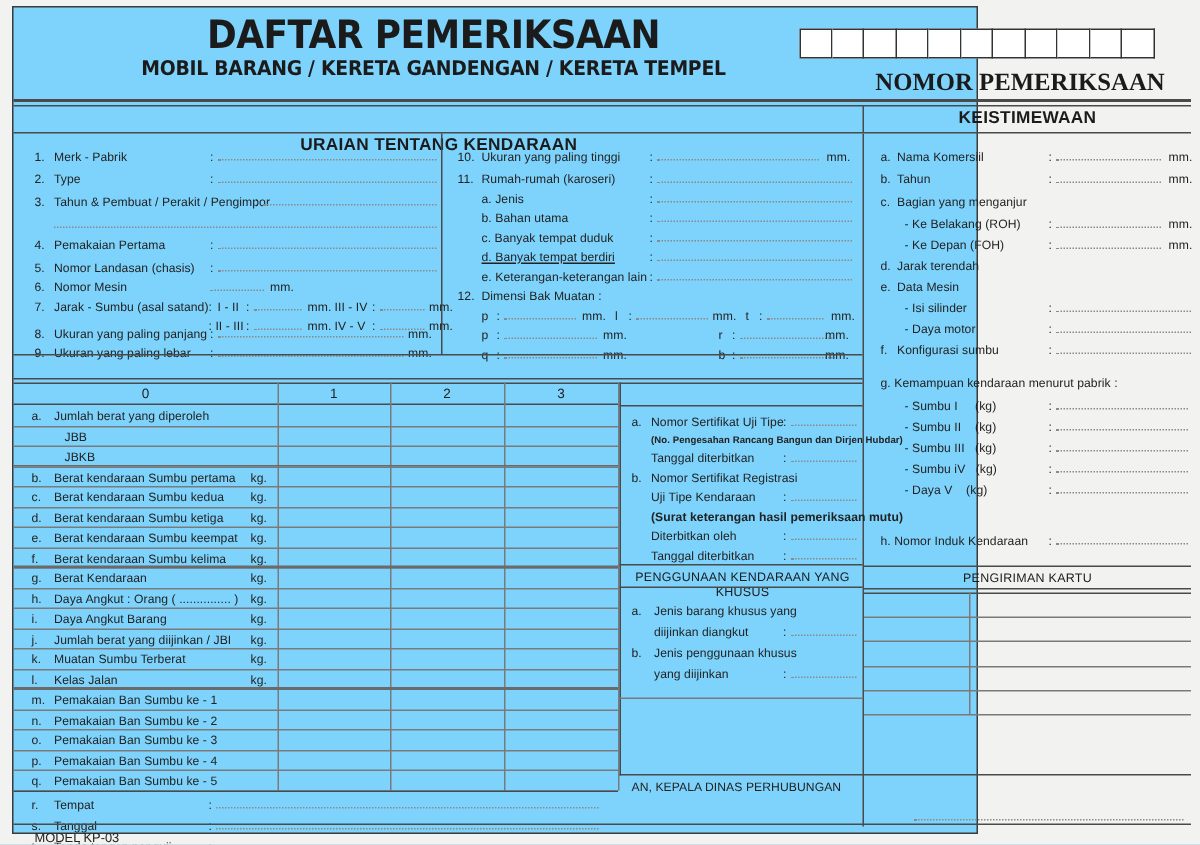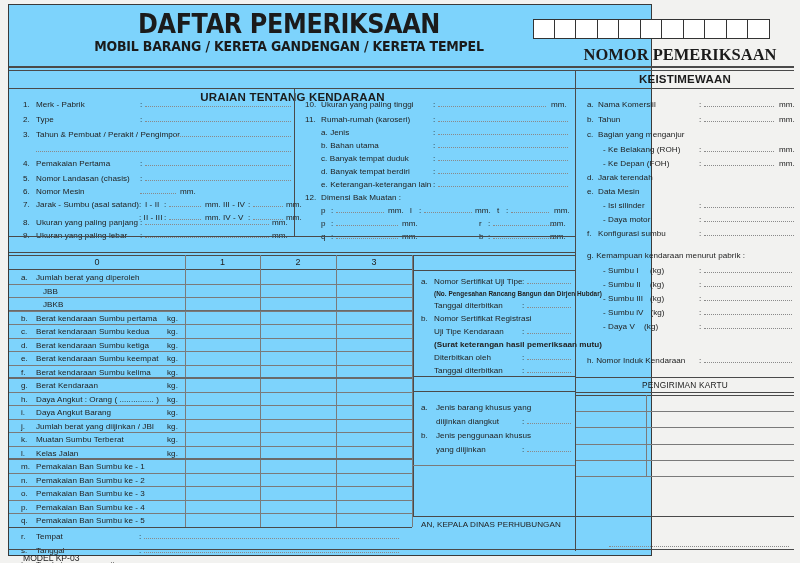--- a/index.html
+++ b/index.html
@@ -143,21 +143,21 @@
         <div class="dots" style="left:429px;top:116px;width:130px;"></div>
         <div class="f" style="left:312px;top:123px;">a. Jenis</div>
         <div class="f" style="left:424px;top:123px;">:</div>
         <div class="dots" style="left:429px;top:129px;width:130px;"></div>
         <div class="f" style="left:312px;top:136px;">b. Bahan utama</div>
         <div class="f" style="left:424px;top:136px;">:</div>
         <div class="dots" style="left:429px;top:142px;width:130px;"></div>
         <div class="f" style="left:312px;top:149px;">c. Banyak tempat duduk</div>
         <div class="f" style="left:424px;top:149px;">:</div>
         <div class="dots" style="left:429px;top:155px;width:130px;"></div>
-        <div class="f" style="left:312px;top:162px;">d. Banyak tempat berdiri</div>
+        <div class="f" style="left:312px;top:162px;text-decoration:underline;">d. Banyak tempat berdiri</div>
         <div class="f" style="left:424px;top:162px;">:</div>
         <div class="dots" style="left:429px;top:168px;width:130px;"></div>
         <div class="f" style="left:312px;top:175px;">e. Keterangan-keterangan lain</div>
         <div class="f" style="left:424px;top:175px;">:</div>
         <div class="dots" style="left:429px;top:181px;width:130px;"></div>
         <div class="f" style="left:296px;top:188px;">12.</div>
         <div class="f" style="left:312px;top:188px;">Dimensi Bak Muatan :</div>
         <div class="f" style="left:312px;top:201px;">p</div>
         <div class="f" style="left:322px;top:201px;">:</div>
         <div class="dots" style="left:327px;top:207px;width:48px;"></div>
@@ -419,20 +419,21 @@
         <div class="f fb" style="left:425px;top:335px;font-size:8.1px;">(Surat keterangan hasil pemeriksaan mutu)</div>
         <div class="f" style="left:425px;top:348px;font-size:8.1px;">Diterbitkan oleh</div>
         <div class="f" style="left:513px;top:348px;">:</div>
         <div class="dots" style="left:518px;top:354px;width:44px;"></div>
         <div class="f" style="left:425px;top:361px;font-size:8.1px;">Tanggal diterbitkan</div>
         <div class="f" style="left:513px;top:361px;">:</div>
         <div class="dots" style="left:518px;top:367px;width:44px;"></div>
       </div>
 
   <div class="rule" style="left:404px;top:371px;width:162px;height:1.2px;"></div>
+  <div class="band" style="left:406px;top:374px;width:160px;font-size:8.3px;font-weight:normal;">PENGGUNAAN KENDARAAN YANG KHUSUS</div>
   <div class="rule" style="left:404px;top:386px;width:162px;height:1.2px;"></div>
   <div id="penggunaan">
         <div class="f" style="left:412px;top:398px;">a.</div>
         <div class="f" style="left:427px;top:398px;">Jenis barang khusus yang</div>
         <div class="f" style="left:427px;top:412px;">diijinkan diangkut</div>
         <div class="f" style="left:513px;top:412px;">:</div>
         <div class="dots" style="left:518px;top:418px;width:44px;"></div>
         <div class="f" style="left:412px;top:426px;">b.</div>
         <div class="f" style="left:427px;top:426px;">Jenis penggunaan khusus</div>
         <div class="f" style="left:427px;top:440px;">yang diijinkan</div>

